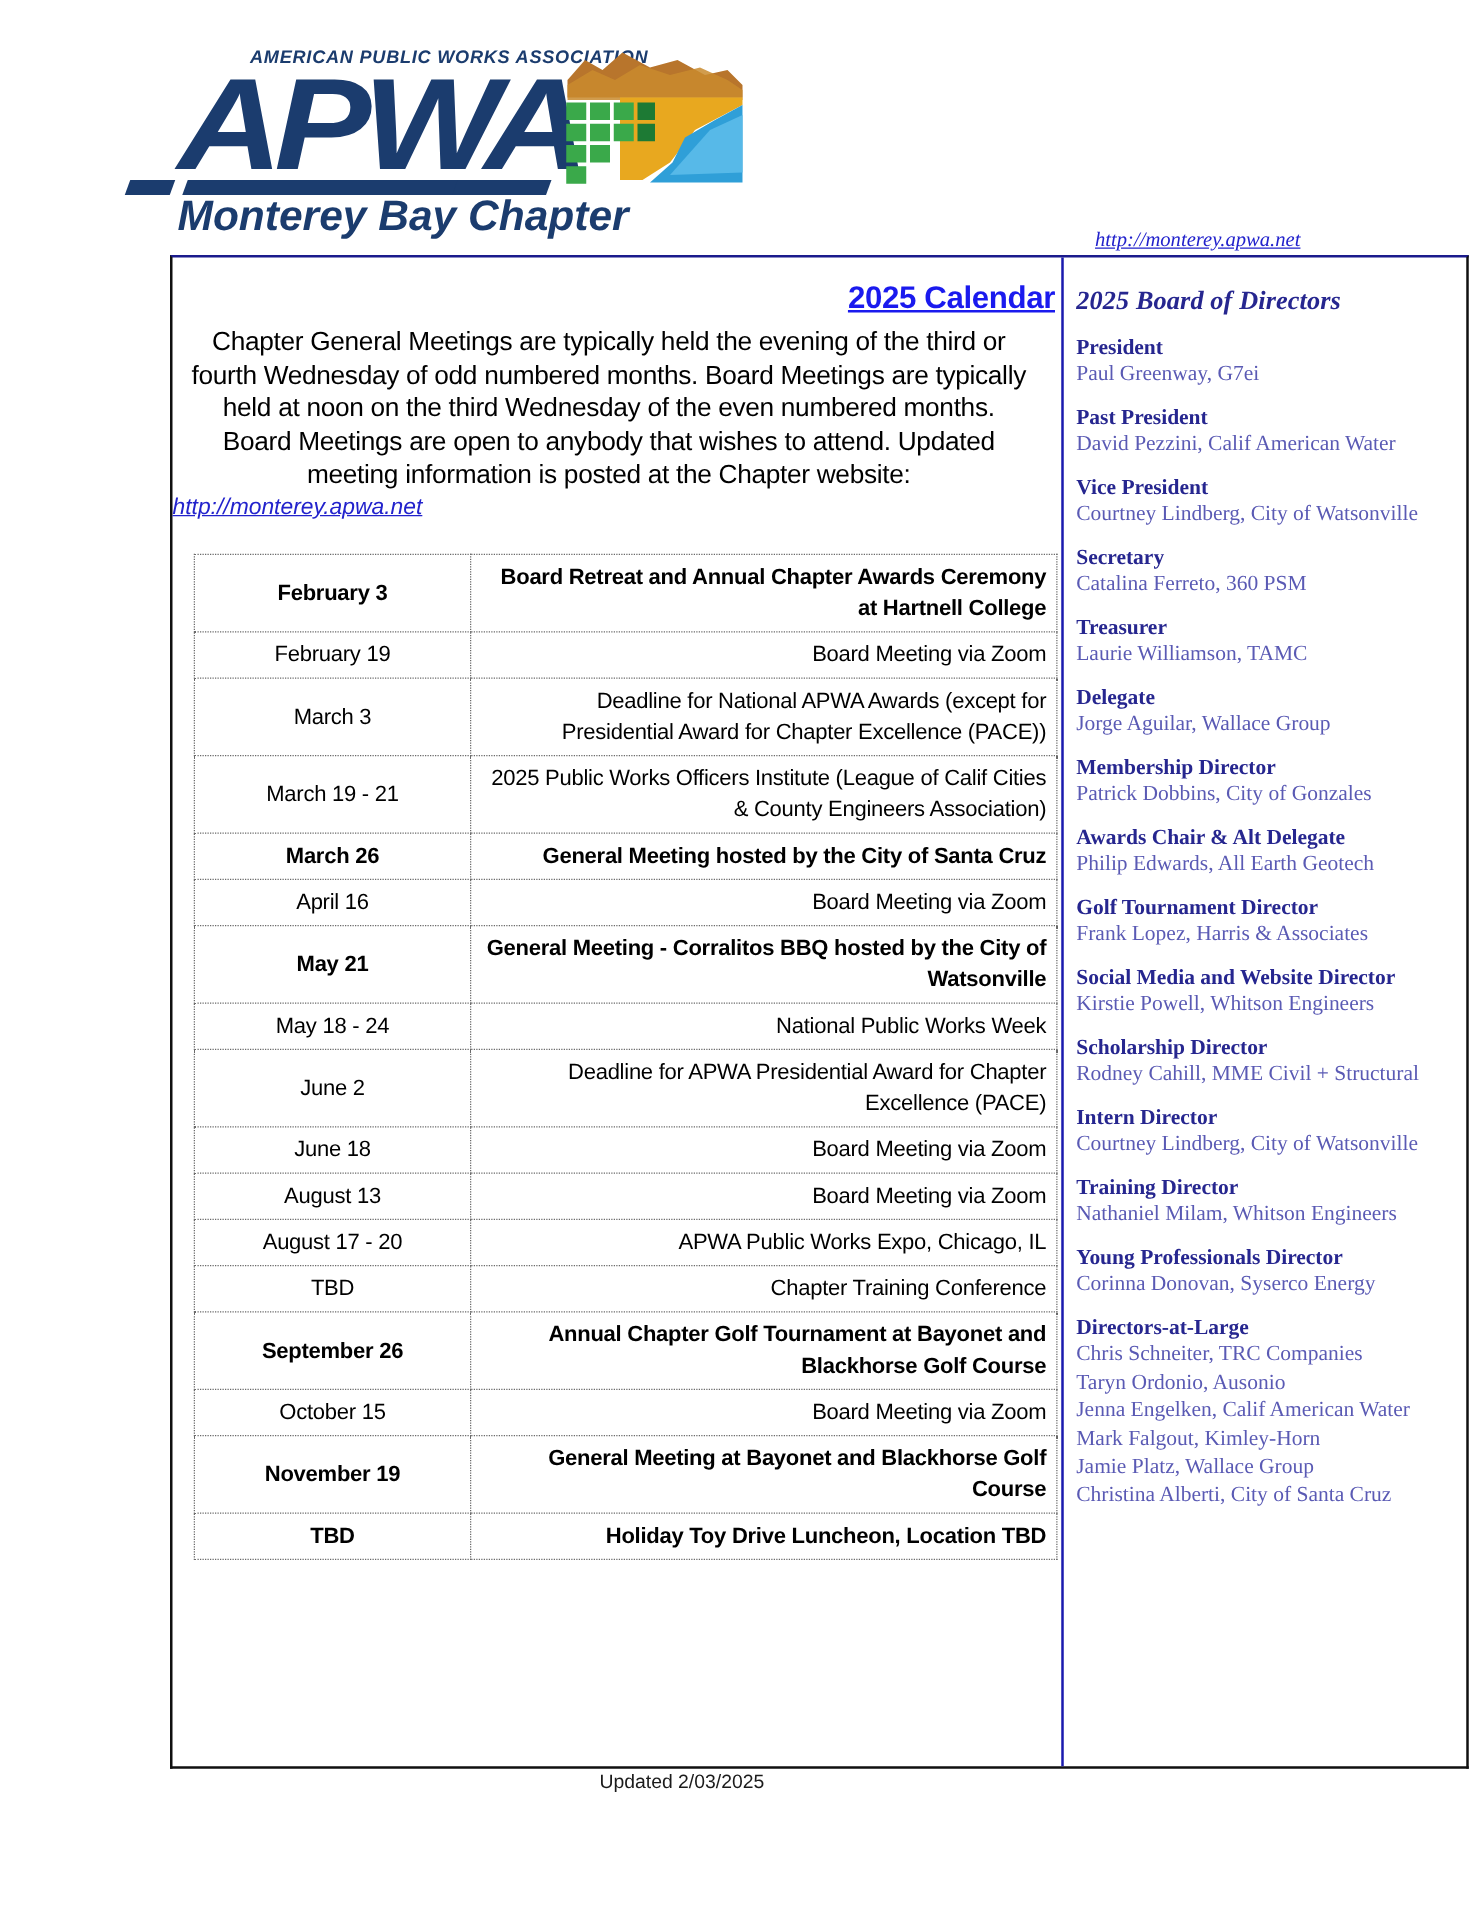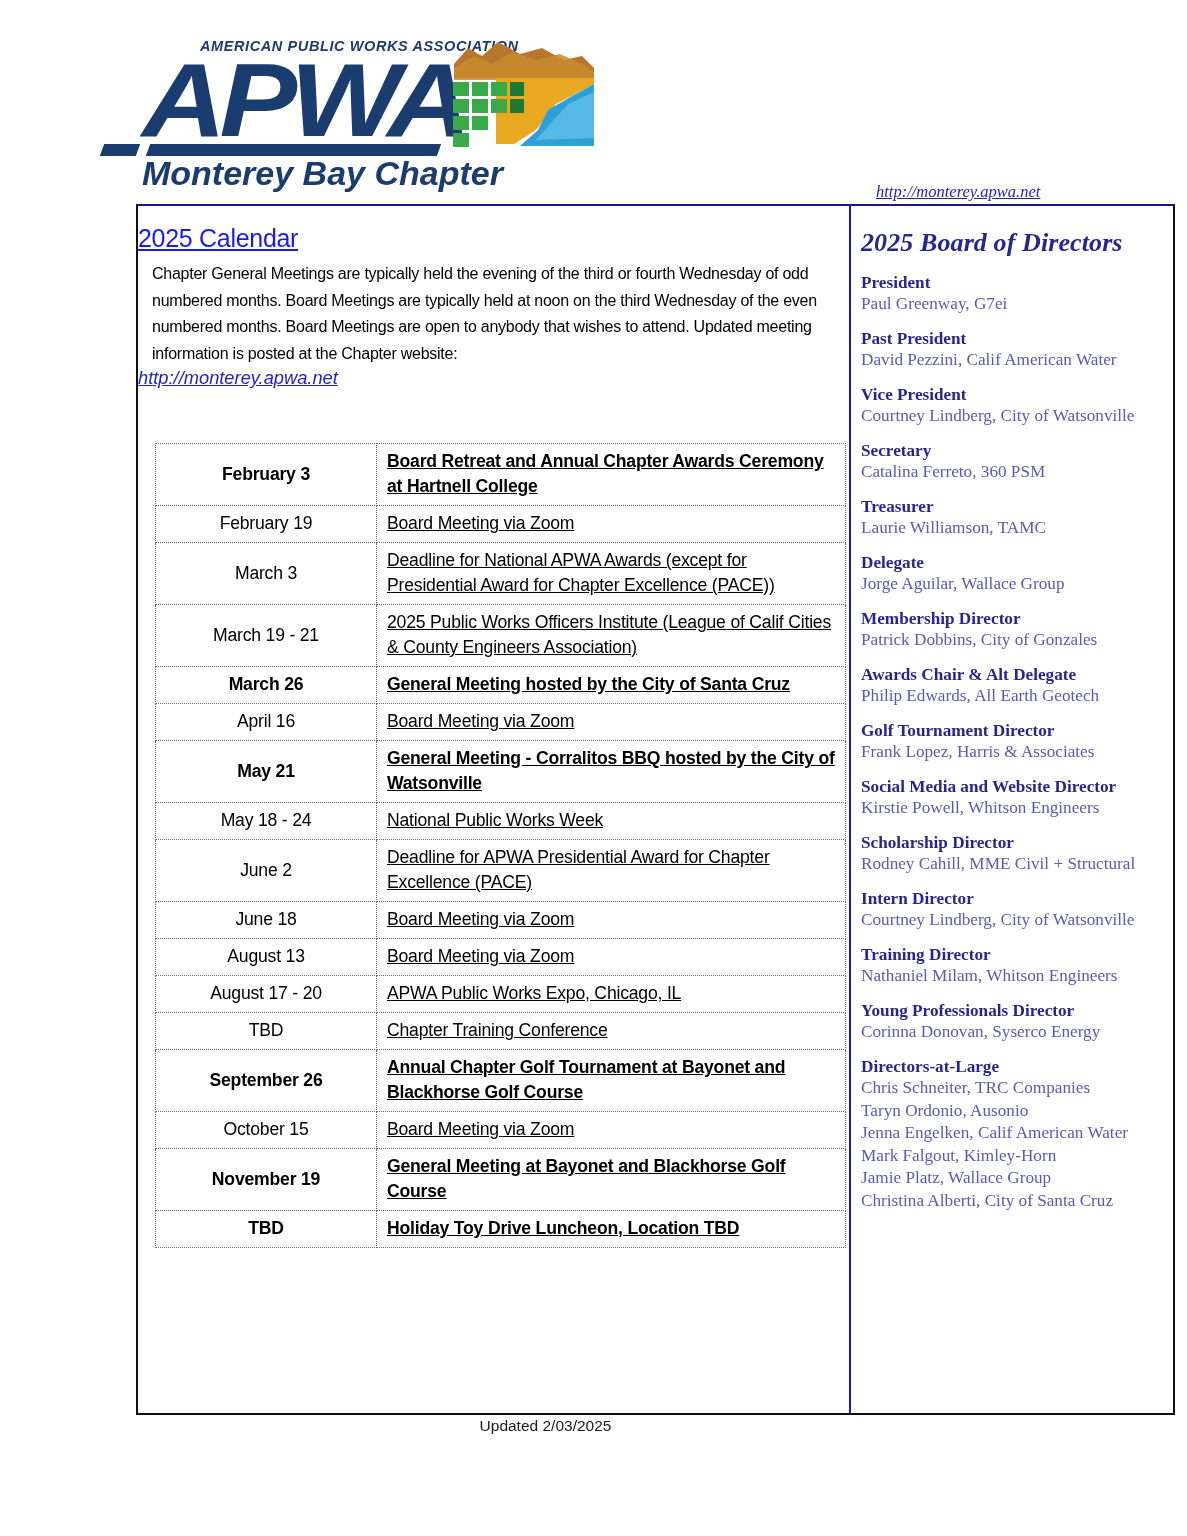--- a/index.html
+++ b/index.html
@@ -128,32 +128,32 @@
   #calendar-col {
     position: absolute;
     left: 0;
     top: 0;
     width: 706px;
     height: 100%;
     box-sizing: border-box;
   }
   #calendar-title {
     margin: 18px 0 0 0;
-    text-align: left;
+    text-align: right;
     font-size: 25px;
-    font-weight: normal;
+    font-weight: bold;
     color: #1a1aee;
     text-decoration: underline;
     font-family: "Liberation Sans", sans-serif;
     letter-spacing: -0.3px;
   }
   #calendar-intro {
     margin: 8px 22px 0 14px;
-    text-align: left;
-    font-size: 16px;
+    text-align: center;
+    font-size: 21px;
     line-height: 26.6px;
     color: #000000;
     font-family: "Liberation Sans", sans-serif;
     letter-spacing: -0.25px;
   }
   #calendar-url {
     margin: 1px 0 0 0;
     text-align: center;
     font-size: 18.3px;
     font-style: italic;
@@ -181,42 +181,41 @@
     vertical-align: middle;
     letter-spacing: -0.2px;
   }
   #schedule-table td.date-cell {
     width: 212px;
     text-align: center;
     padding-left: 4px;
     padding-right: 4px;
   }
   #schedule-table td.event-cell {
-    text-align: left;
+    text-align: right;
     padding-left: 10px;
-    text-decoration: underline;
   }
   #schedule-table tr.bold-row td {
     font-weight: bold;
   }
 
   
   #board-col {
     position: absolute;
     left: 711px;
     top: 0;
     width: 324px;
     height: 100%;
     box-sizing: border-box;
     border-left: 2px solid #1a1aae;
     padding: 16px 6px 0 10px;
     font-family: "Liberation Serif", serif;
   }
   #board-title {
-    font-size: 26px;
+    font-size: 21px;
     font-weight: bold;
     font-style: italic;
     color: #26268f;
     margin: 6px 0 14px 0;
     letter-spacing: 0.1px;
   }
   .board-entry {
     margin-bottom: 12.5px;
   }
   .board-role {

